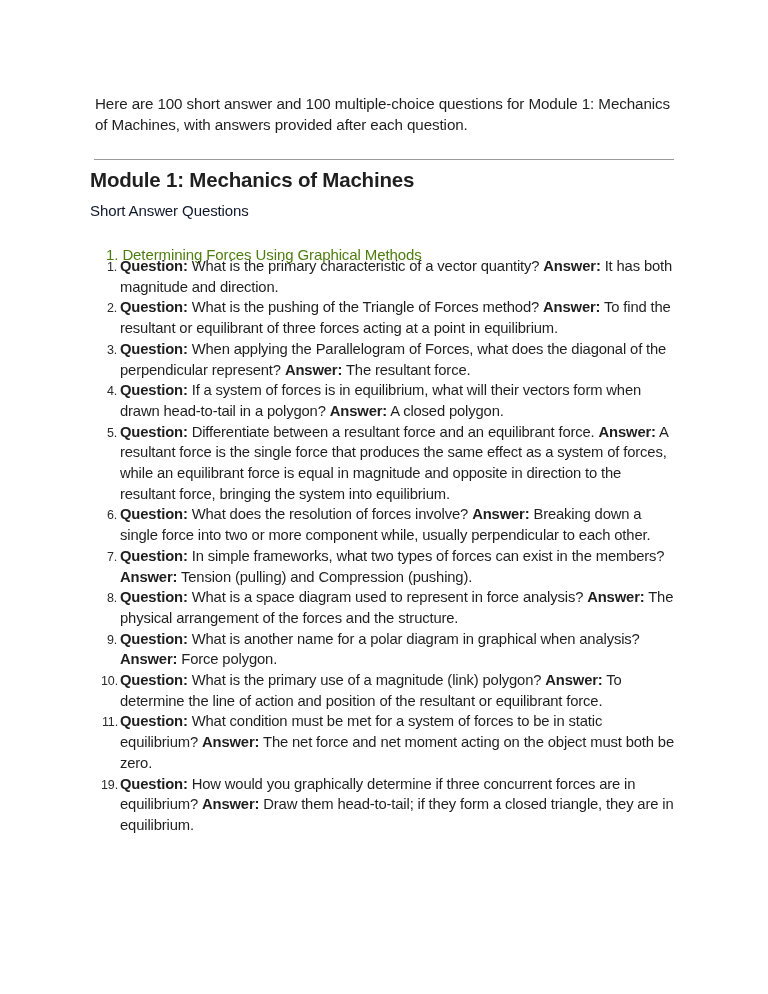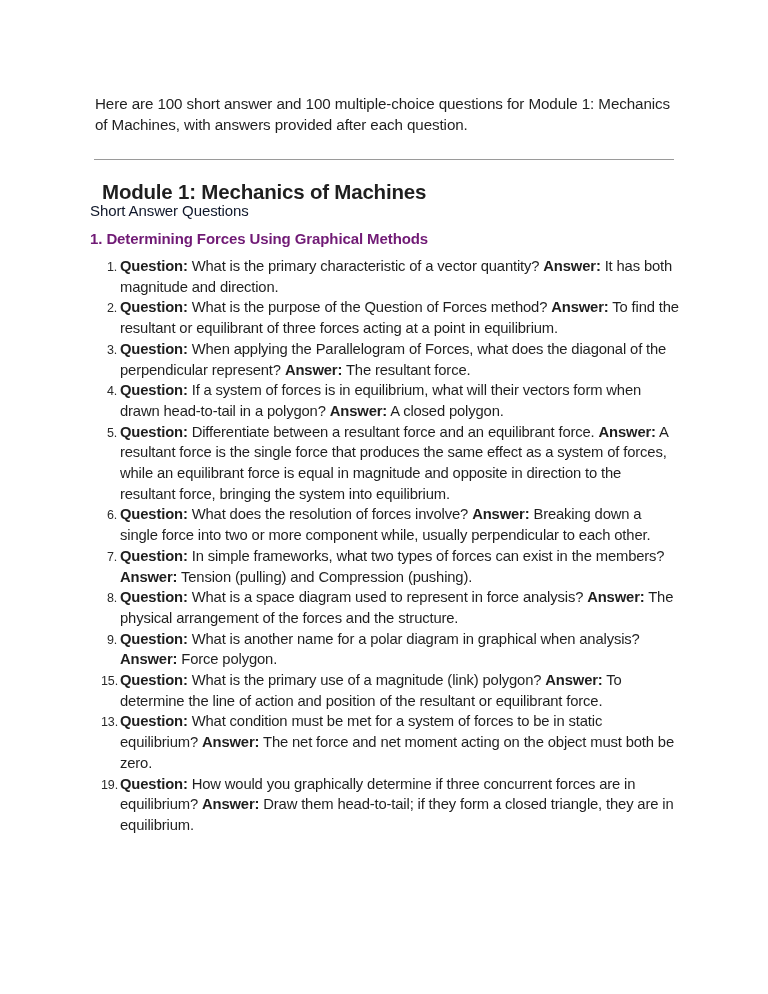--- a/index.html
+++ b/index.html
@@ -36,44 +36,44 @@
     height: 0;
     border-top: 1.5px solid #9a9a9a;
   }
   .h1 {
     position: absolute;
     left: 90px;
     top: 166px;
     font-size: 20.5px;
     font-weight: bold;
     line-height: 28px;
-    margin: 12px;
+    margin: 0;
     color: #1f1f1f;
     letter-spacing: -0.2px;
   }
   .h2 {
     position: absolute;
     left: 90px;
     top: 201px;
     font-size: 15px;
     font-weight: normal;
     line-height: 20px;
     margin: 0;
     color: #0f172a;
     letter-spacing: -0.1px;
   }
   .h3 {
     position: absolute;
     left: 90px;
     top: 229px;
     font-size: 15px;
-    font-weight: bold;
+    font-weight: normal;
     line-height: 20px;
-    margin: 0;
-    color: #701a75;
+    margin: 16px;
+    color: #4d7c0f;
     letter-spacing: -0.1px;
   }
   .qa-list {
     position: absolute;
     left: 90px;
     top: 256px;
     width: 590px;
     margin: 0;
     padding: 0;
     list-style: none;
@@ -120,21 +120,21 @@
   <li class="qa-item">
     <span class="qa-num">1.</span>
     <span class="label">Question:</span>
     <span>What is the primary characteristic of a vector quantity?</span>
     <span class="label">Answer:</span>
     <span>It has both magnitude and direction.</span>
   </li>
   <li class="qa-item">
     <span class="qa-num">2.</span>
     <span class="label">Question:</span>
-    <span>What is the purpose of the Question of Forces method?</span>
+    <span>What is the pushing of the Triangle of Forces method?</span>
     <span class="label">Answer:</span>
     <span>To find the resultant or equilibrant of three forces acting at a point in equilibrium.</span>
   </li>
   <li class="qa-item">
     <span class="qa-num">3.</span>
     <span class="label">Question:</span>
     <span>When applying the Parallelogram of Forces, what does the diagonal of the perpendicular represent?</span>
     <span class="label">Answer:</span>
     <span>The resultant force.</span>
   </li>
@@ -174,28 +174,28 @@
     <span>The physical arrangement of the forces and the structure.</span>
   </li>
   <li class="qa-item">
     <span class="qa-num">9.</span>
     <span class="label">Question:</span>
     <span>What is another name for a polar diagram in graphical when analysis?</span>
     <span class="label">Answer:</span>
     <span>Force polygon.</span>
   </li>
   <li class="qa-item">
-    <span class="qa-num two-digit">15.</span>
+    <span class="qa-num two-digit">10.</span>
     <span class="label">Question:</span>
     <span>What is the primary use of a magnitude (link) polygon?</span>
     <span class="label">Answer:</span>
     <span>To determine the line of action and position of the resultant or equilibrant force.</span>
   </li>
   <li class="qa-item">
-    <span class="qa-num two-digit">13.</span>
+    <span class="qa-num two-digit">11.</span>
     <span class="label">Question:</span>
     <span>What condition must be met for a system of forces to be in static equilibrium?</span>
     <span class="label">Answer:</span>
     <span>The net force and net moment acting on the object must both be zero.</span>
   </li>
   <li class="qa-item">
     <span class="qa-num two-digit">19.</span>
     <span class="label">Question:</span>
     <span>How would you graphically determine if three concurrent forces are in equilibrium?</span>
     <span class="label">Answer:</span>

